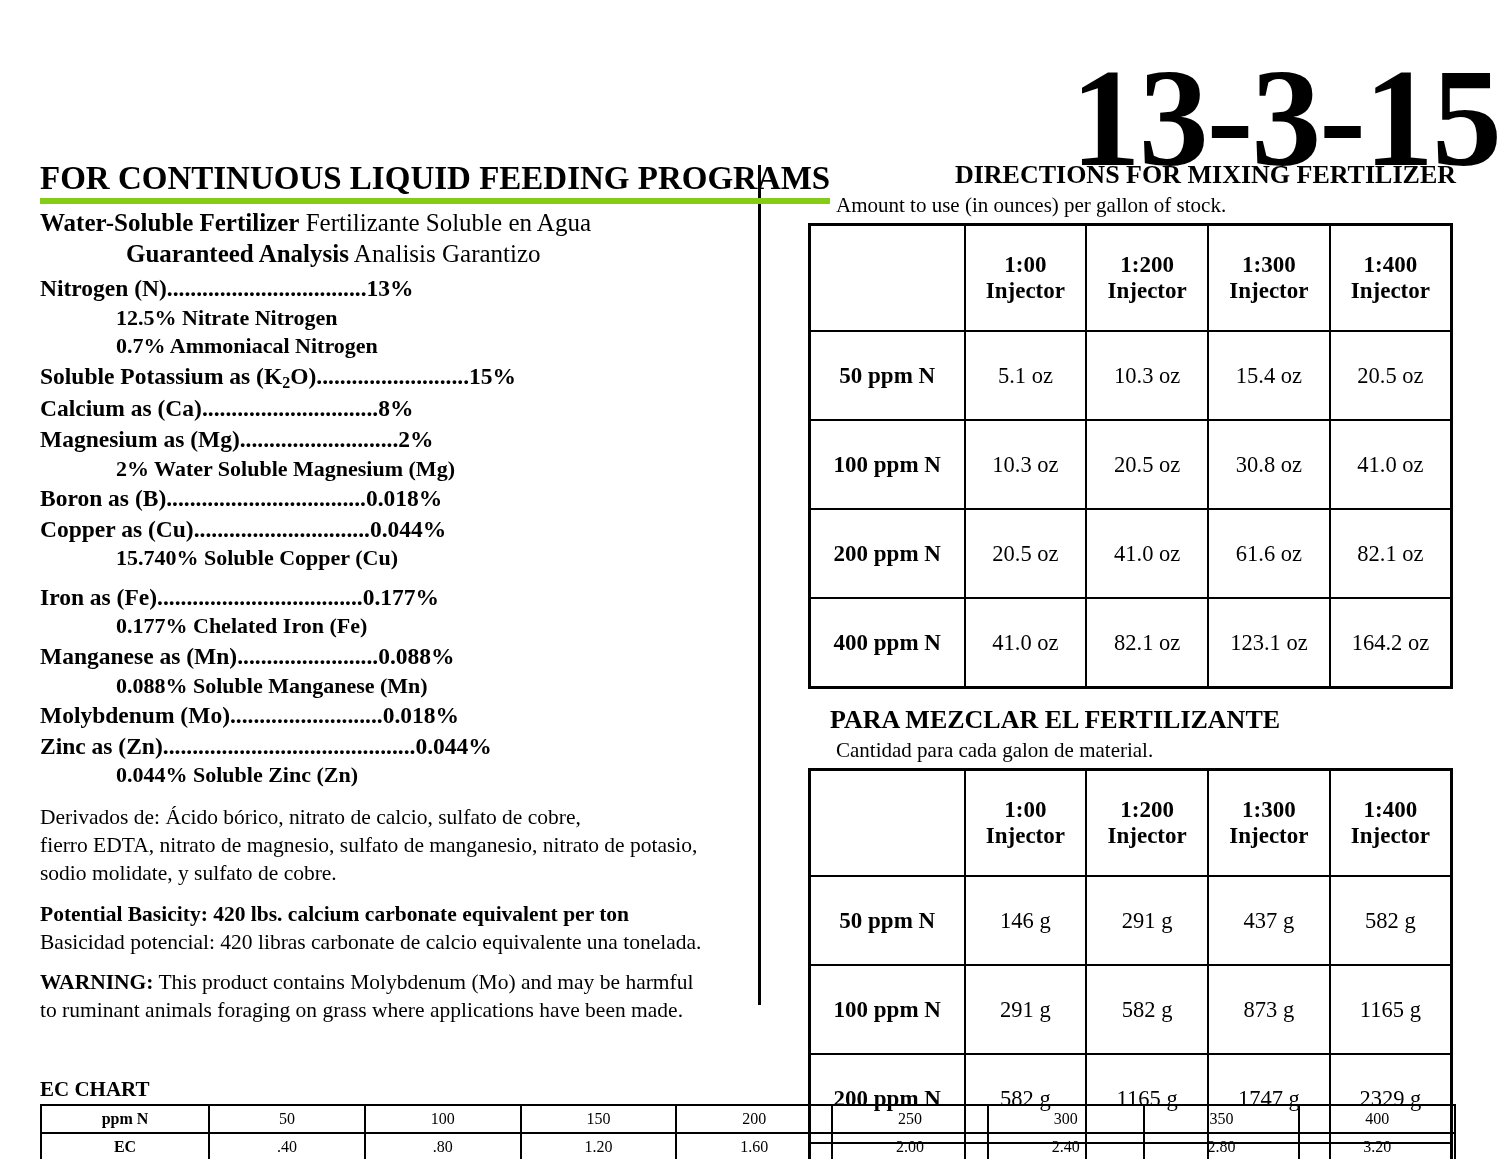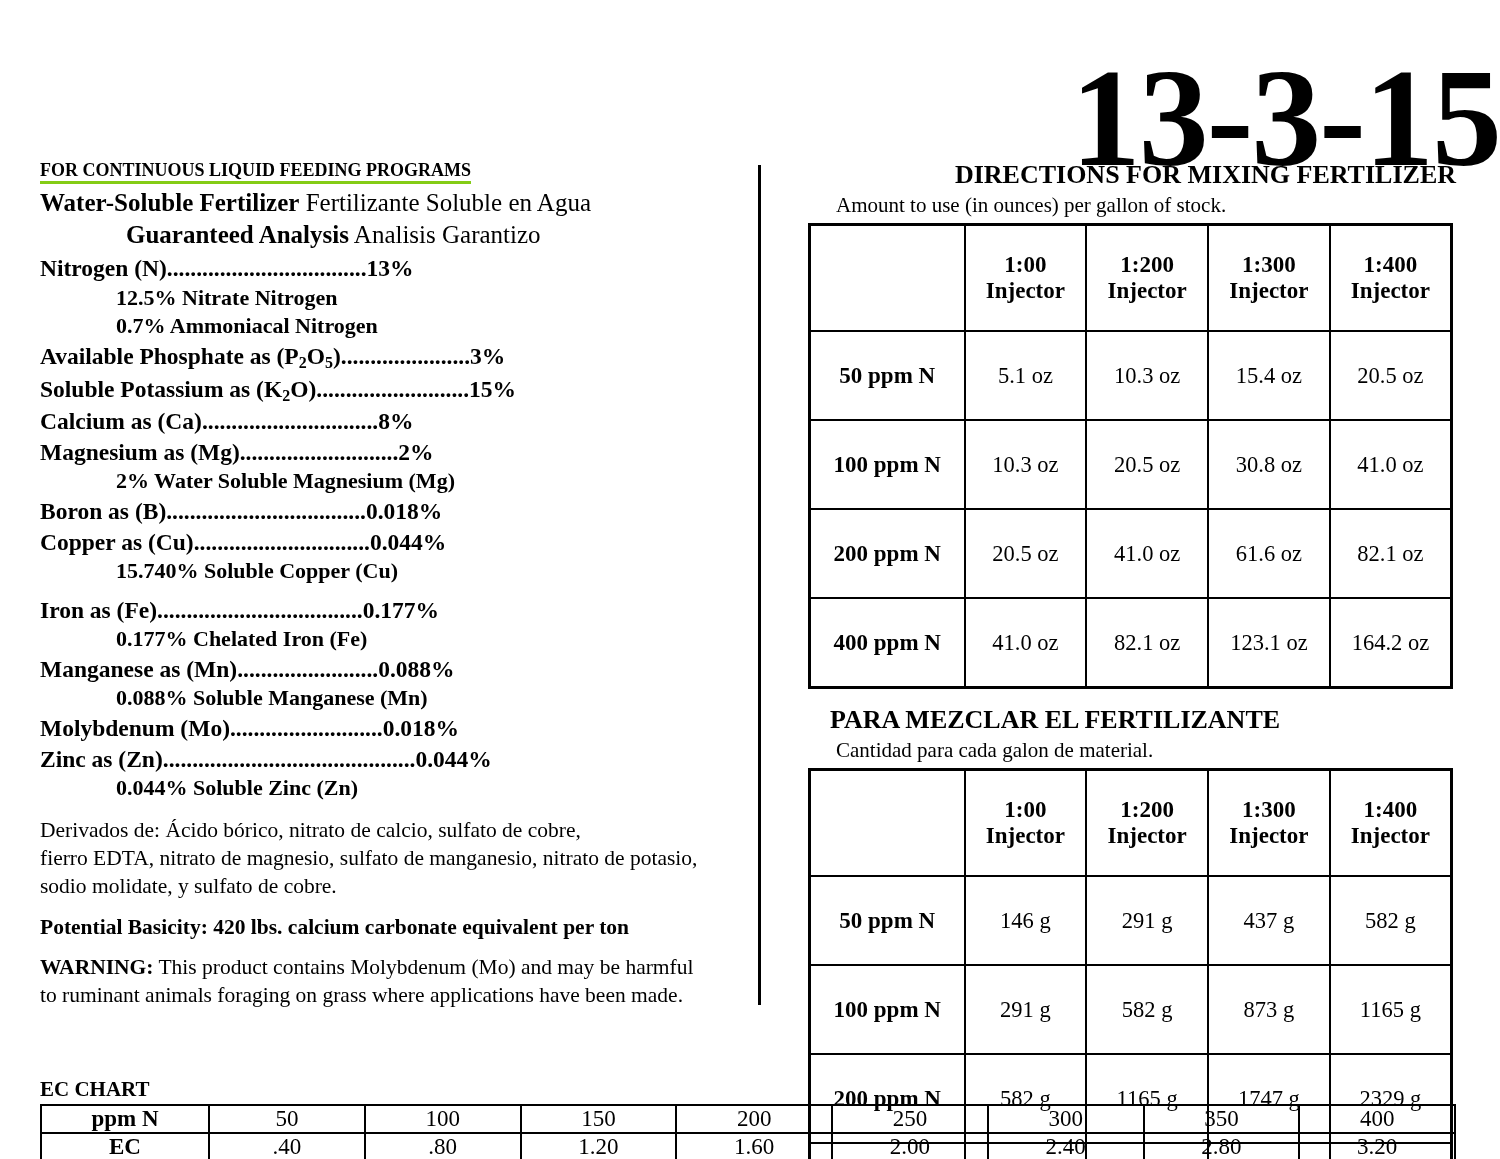--- a/index.html
+++ b/index.html
@@ -51,23 +51,23 @@
     position: absolute;
     left: 758px;
     top: 5px;
     width: 3px;
     height: 840px;
     background: #000;
   }
 
   
   .sec-heading {
-    font-size: 18px;
-    font-weight: bold;
-    border-bottom: 3px solid #84cc16;
+    font-size: 33px;
+    font-weight: bold;
+    border-bottom: 6px solid #84cc16;
     display: inline-block;
     line-height: 1.12;
     padding-bottom: 1px;
     white-space: nowrap;
   }
   .line-ws {
     font-size: 25px;
     margin-top: 4px;
     line-height: 1.18;
     white-space: nowrap;
@@ -184,21 +184,21 @@
   }
   table.ec {
     border-collapse: collapse;
     width: 1416px;
     table-layout: fixed;
     border: 2px solid #000;
   }
   table.ec td {
     border: 2px solid #000;
     text-align: center;
-    font-size: 23px;
+    font-size: 16px;
     height: 26px;
     padding: 0;
     line-height: 1.05;
   }
   table.ec td.lab {
     font-weight: bold;
   }
   table.ec col.c0 { width: 168px; }
 </style>
 </head>
@@ -219,21 +219,20 @@
     </div>
 
     <div class="line-ga">
       <b>Guaranteed Analysis</b><span> Analisis Garantizo</span>
     </div>
 
     <div class="analysis" id="analysis-list">
         <span class="an-row"><span>Nitrogen (N)</span><span class="dots">..................................</span><span>13%</span></span>
         <span class="an-sub">12.5% Nitrate Nitrogen</span>
         <span class="an-sub">0.7% Ammoniacal Nitrogen</span>
-        <span class="an-row"><span>Available Phosphate as  (P<sub>2</sub>O<sub>5</sub>)</span><span class="dots">......................</span><span>3%</span></span>
         <span class="an-row"><span>Soluble Potassium as (K<sub>2</sub>O)</span><span class="dots">..........................</span><span>15%</span></span>
         <span class="an-row"><span>Calcium as (Ca)</span><span class="dots">..............................</span><span>8%</span></span>
         <span class="an-row"><span>Magnesium as (Mg)</span><span class="dots">...........................</span><span>2%</span></span>
         <span class="an-sub">2% Water Soluble Magnesium (Mg)</span>
         <span class="an-row"><span>Boron as (B)</span><span class="dots">..................................</span><span>0.018%</span></span>
         <span class="an-row"><span>Copper as (Cu)</span><span class="dots">..............................</span><span>0.044%</span></span>
         <span class="an-sub">15.740% Soluble Copper (Cu)</span>
         <span class="an-row gap-top"><span>Iron as (Fe)</span><span class="dots">...................................</span><span>0.177%</span></span>
         <span class="an-sub">0.177% Chelated Iron (Fe)</span>
         <span class="an-row"><span>Manganese as (Mn)</span><span class="dots">........................</span><span>0.088%</span></span>
@@ -245,20 +244,21 @@
 
 
     <div class="para">
       <span class="bline">Derivados de:  Ácido bórico, nitrato de calcio, sulfato de cobre,</span>
       <span class="bline">fierro EDTA, nitrato de magnesio, sulfato de manganesio, nitrato de potasio,</span>
       <span class="bline">sodio molidate, y sulfato de cobre.</span>
     </div>
 
     <div class="para tight">
       <span class="bline"><b>Potential Basicity:  420 lbs. calcium carbonate equivalent per ton</b></span>
+      <span class="bline">Basicidad potencial:  420 libras carbonate de calcio equivalente una tonelada.</span>
     </div>
 
     <div class="para tight">
       <span class="bline"><b>WARNING:</b><span>  This product contains Molybdenum (Mo) and may be harmful</span></span>
       <span class="bline">to ruminant animals foraging on grass where applications have been made.</span>
     </div>
 
   </div>
 
   <div class="col-right">

